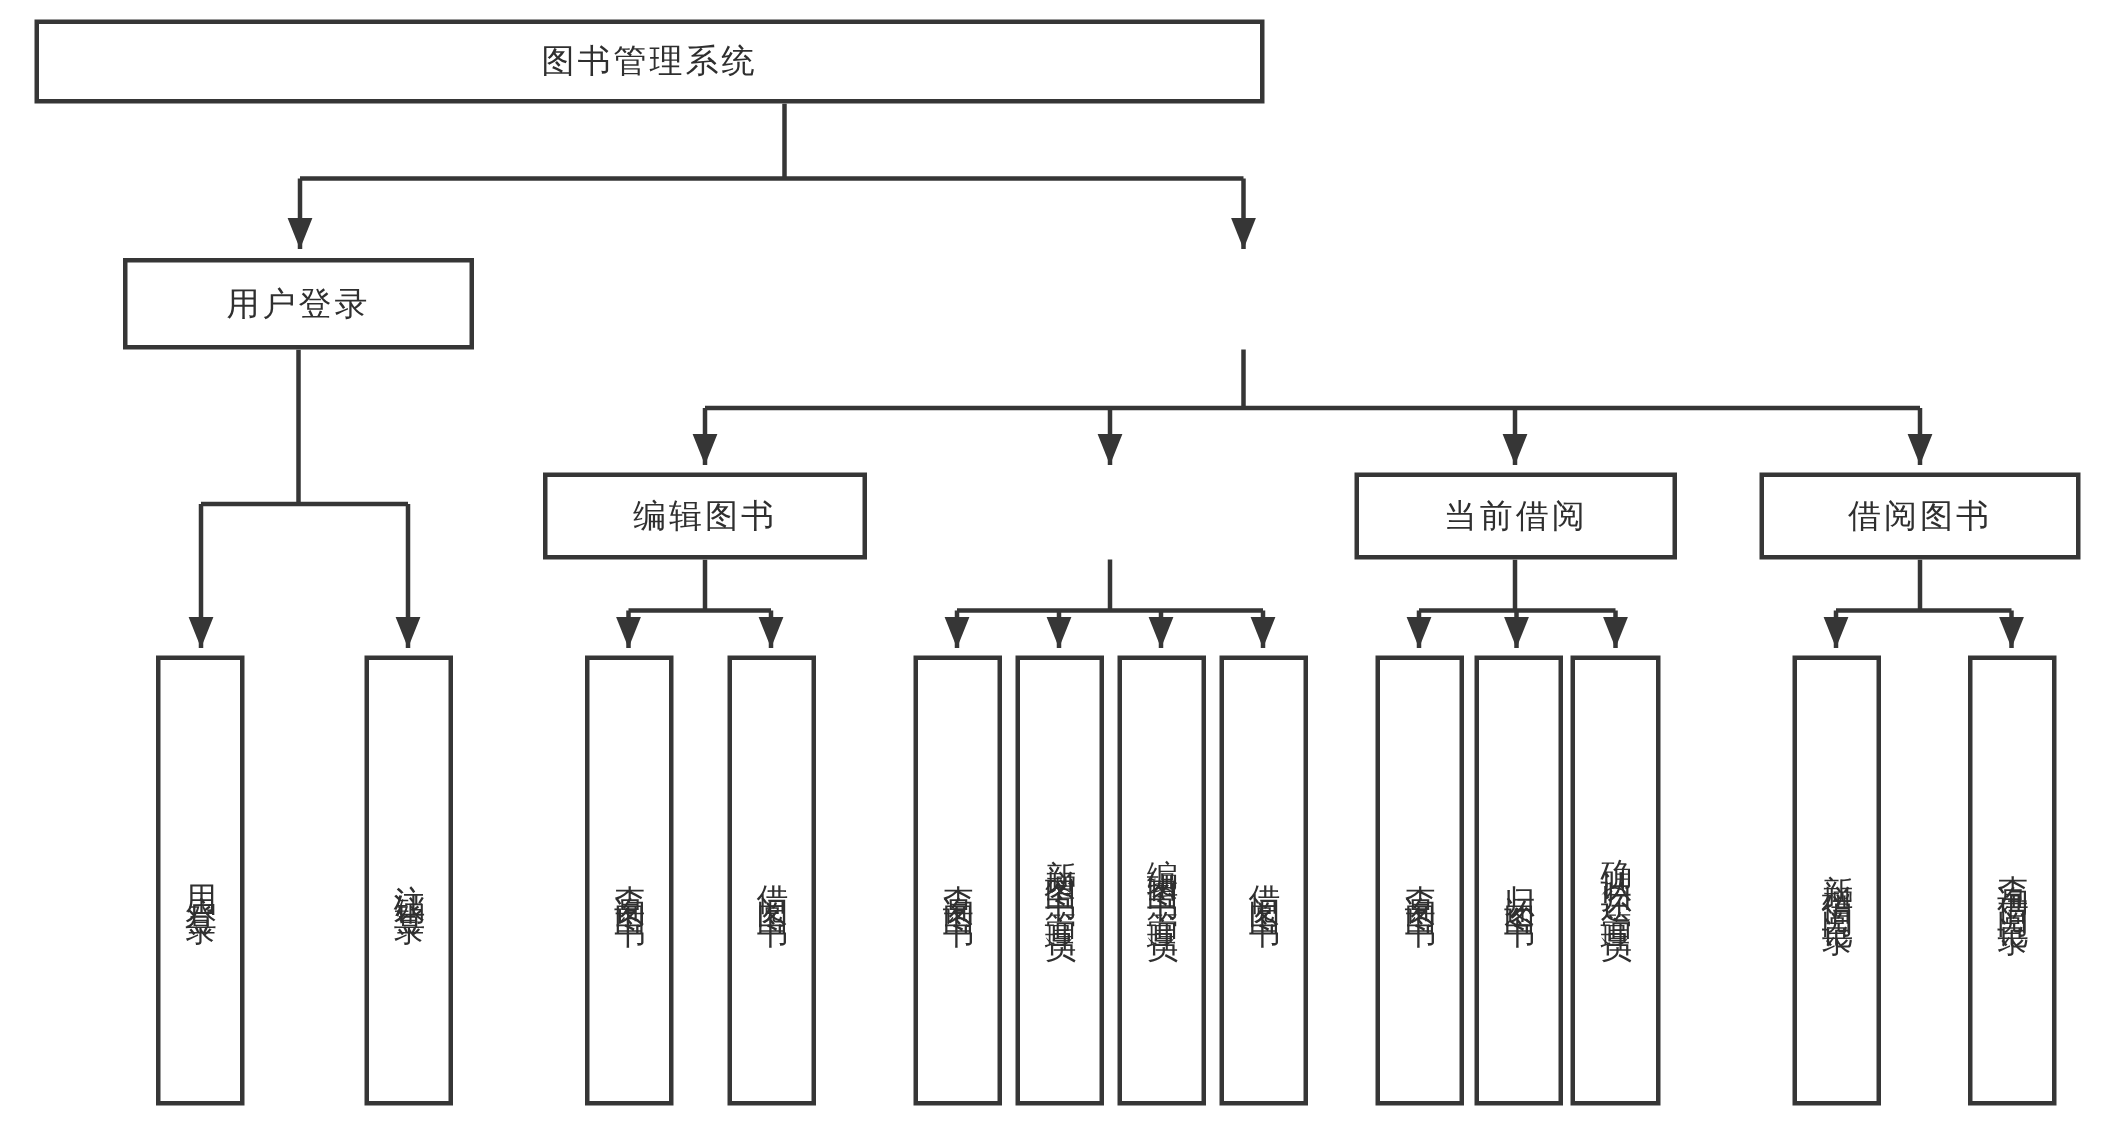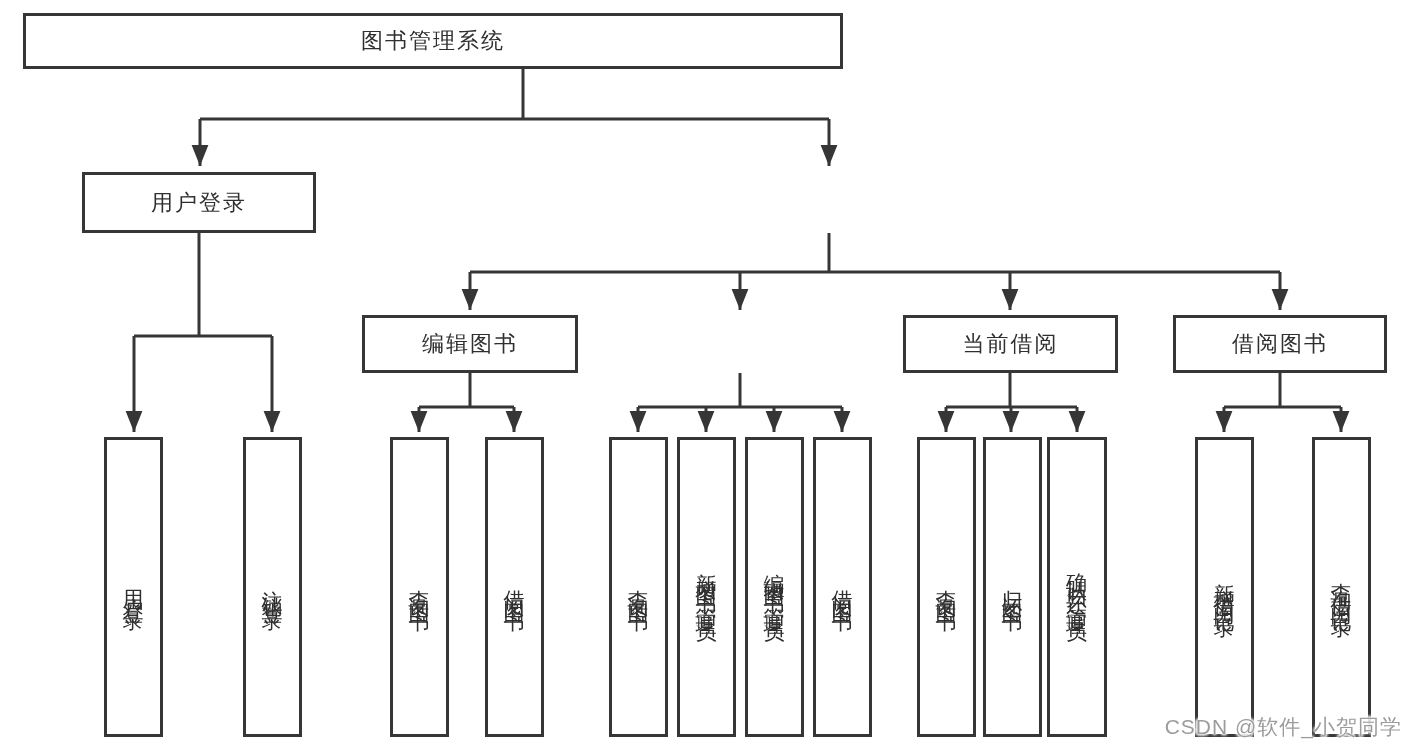--- a/index.html
+++ b/index.html
@@ -172,15 +172,14 @@
   <div class="node leaf" style="left:1047px; width:60px;">
     <span class="vtext">确认归还（管理员）</span>
   </div>
   <div class="node leaf" style="left:1195px;">
     <span class="vtext">新增借阅记录</span>
   </div>
   <div class="node leaf" style="left:1312px;">
     <span class="vtext">查询借阅记录</span>
   </div>
 
-  <div class="watermark">CSDN @软件_小贺同学</div>
 
 </div>
 
 </body></html>

